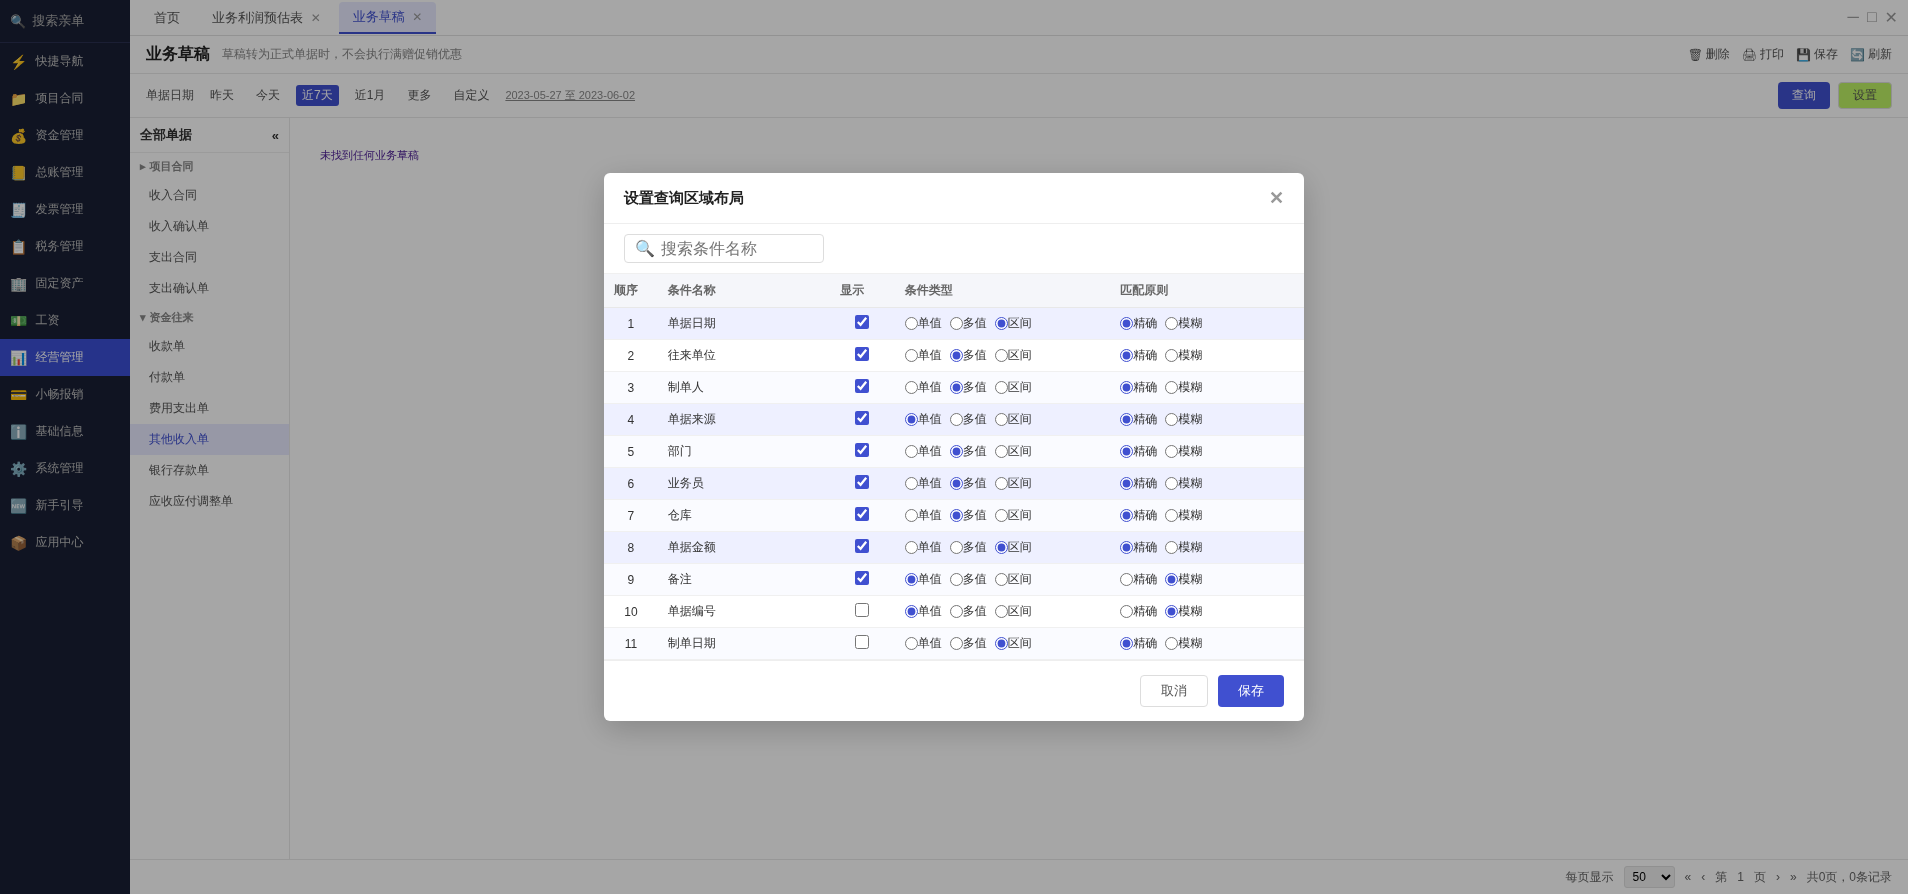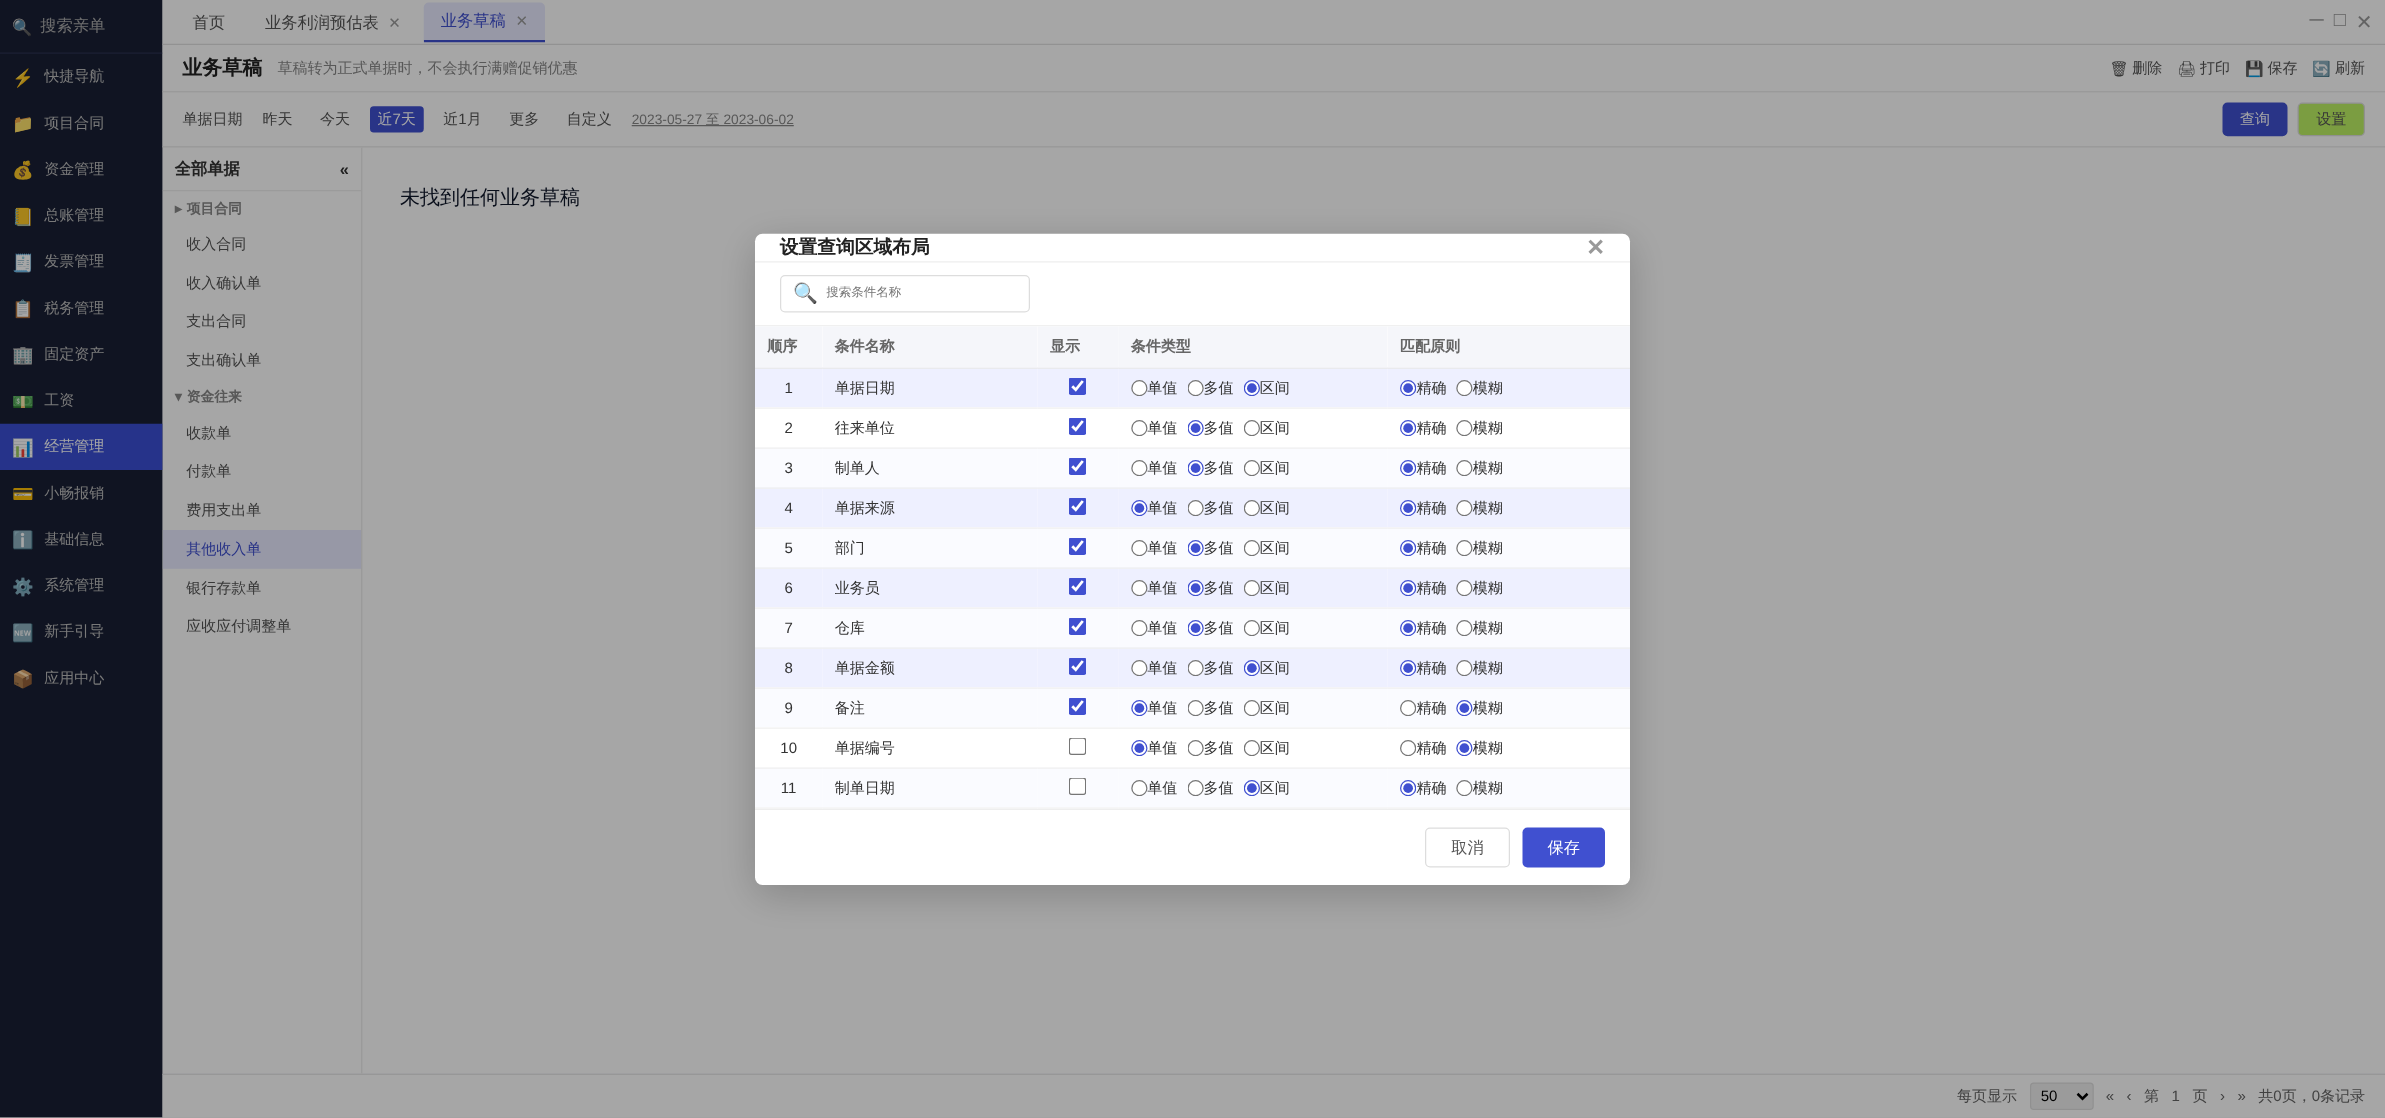--- a/index.html
+++ b/index.html
@@ -70,59 +70,59 @@
       padding: 8px 10px; display: flex; align-items: center; justify-content: space-between;
       font-weight: bold; font-size: 13px; border-bottom: 1px solid #eee;
     }
     .left-panel-item { padding: 7px 16px; cursor: pointer; color: #555; }
     .left-panel-item.active { background: #e8eaff; color: #4050d0; }
     .left-panel-group { padding: 6px 10px; font-weight: bold; color: #888; font-size: 11px; display: flex; align-items: center; gap: 4px; cursor: pointer; }
     .left-panel-indent { padding-left: 19px; }
 
     
     .table-area { flex: 1; background: #fff; padding: 10px; overflow: auto; }
-    .no-data { color: #0f172a; font-size: 16px; padding: 20px; }
+    .no-data { color: #4c1d95; font-size: 11px; padding: 20px; }
 
     
     .bottom-bar {
       background: #fff; border-top: 1px solid #e8e8e8; padding: 6px 16px;
       display: flex; align-items: center; justify-content: flex-end;
       font-size: 12px; color: #666; gap: 10px;
     }
 
     
     .overlay {
       position: fixed; top: 0; left: 0; width: 1908px; height: 894px;
       background: rgba(0,0,0,0.35); z-index: 100; display: flex; align-items: center; justify-content: center;
     }
 
     
     .dialog {
       background: #fff; border-radius: 6px; box-shadow: 0 8px 32px rgba(0,0,0,0.2);
       width: 700px; max-height: 620px; display: flex; flex-direction: column;
     }
     .dialog-header {
-      padding: 0 20px; border-bottom: 1px solid #eee; display: flex;
+      padding: 14px 20px; border-bottom: 1px solid #eee; display: flex;
       align-items: center; justify-content: space-between; font-size: 15px; font-weight: bold; color: #222;
     }
     .dialog-close { cursor: pointer; color: #999; font-size: 18px; }
     .dialog-tabs { display: flex; padding: 0 20px; border-bottom: 1px solid #eee; }
     .dialog-tab {
       padding: 10px 16px; font-size: 13px; cursor: pointer; color: #666;
       border-bottom: 2px solid transparent; margin-bottom: -1px;
     }
     .dialog-tab.active { color: #4050d0; border-bottom-color: #4050d0; font-weight: bold; }
     .dialog-search {
       padding: 10px 20px; border-bottom: 1px solid #f0f0f0;
     }
     .search-box {
       display: flex; align-items: center; gap: 6px; border: 1px solid #ddd;
       border-radius: 4px; padding: 4px 10px; width: 200px;
     }
-    .search-input { border: none; outline: none; font-size: 10px; color: #555; background: transparent; width: 160px; }
+    .search-input { border: none; outline: none; font-size: 16px; color: #555; background: transparent; width: 160px; }
 
     
     .dialog-table { flex: 1; overflow-y: auto; }
     table { width: 100%; border-collapse: collapse; font-size: 12px; }
     thead th {
       background: #f5f6fa; padding: 8px 10px; text-align: left;
       border-bottom: 1px solid #e8e8e8; color: #666; font-weight: bold;
       position: sticky; top: 0;
     }
     tbody tr { border-bottom: 1px solid #f0f0f0; }

